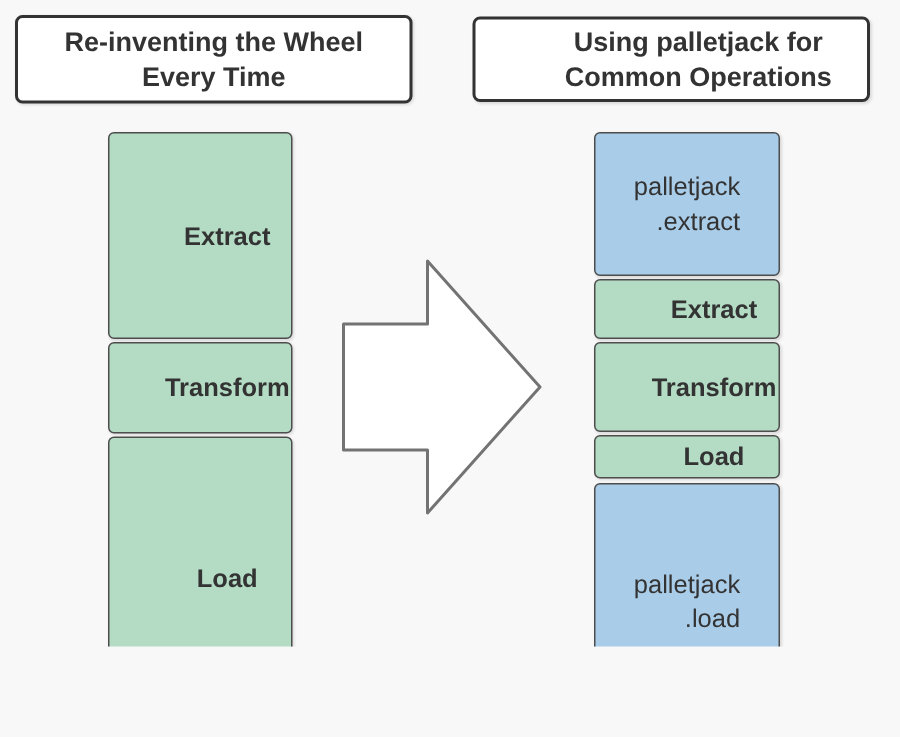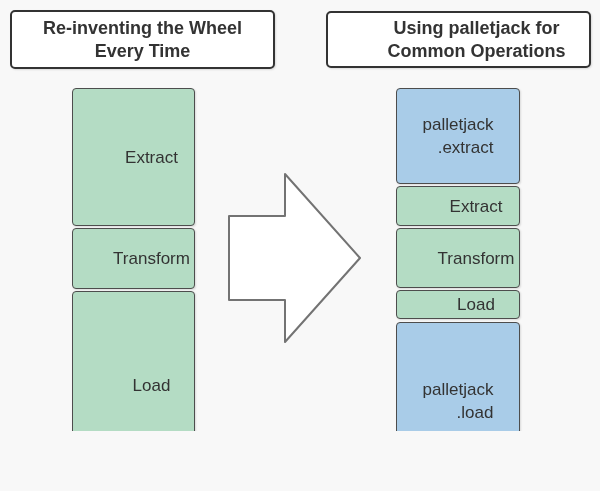--- a/index.html
+++ b/index.html
@@ -49,42 +49,42 @@
     align-items: center;
     justify-content: center;
     text-align: right;
     font-size: 17px;
     line-height: 23px;
     white-space: pre-line;
     box-shadow: 1px 1px 2px rgba(0,0,0,0.12);
   }
   .box.green {
     background: var(--process-green, #b4dcc4);
-    font-weight: normal;
+    font-weight: bold;
     padding-left: 36px;
   }
   .box.blue {
     background: var(--palletjack-blue, #a9cce8);
     font-weight: normal;
   }
   .arrow-svg {
     position: absolute;
     left: 220px;
     top: 165px;
   }
 </style>
 </head>
 <body>
 
 <div class="canvas">
 
   <div class="title-box" style="left:10px; top:10px; width:265px; height:59px;">Re-inventing the Wheel
 Every Time</div>
 
-  <div class="title-box" style="left:326px; top:11px; width:265px; height:57px;padding-left:36px;">Using palletjack for
+  <div class="title-box" style="left:315px; top:11px; width:265px; height:57px;padding-left:36px;">Using palletjack for
 Common Operations</div>
 
   <div class="box green" style="left:72px; top:88px; width:123px; height:138px;">Extract</div>
 
   <div class="box green" style="left:72px; top:228px; width:123px; height:61px;">Transform</div>
 
   <div class="box green" style="left:72px; top:291px; width:123px; height:189px;">Load</div>
 
   <svg class="arrow-svg" width="150" height="186" viewBox="0 0 150 186">
     <polygon points="9,51 65,51 65,9 140,93 65,177 65,135 9,135" fill="var(--arrow-fill, #ffffff)" stroke="var(--arrow-outline, #737373)" stroke-width="2" stroke-linejoin="round"></polygon>

